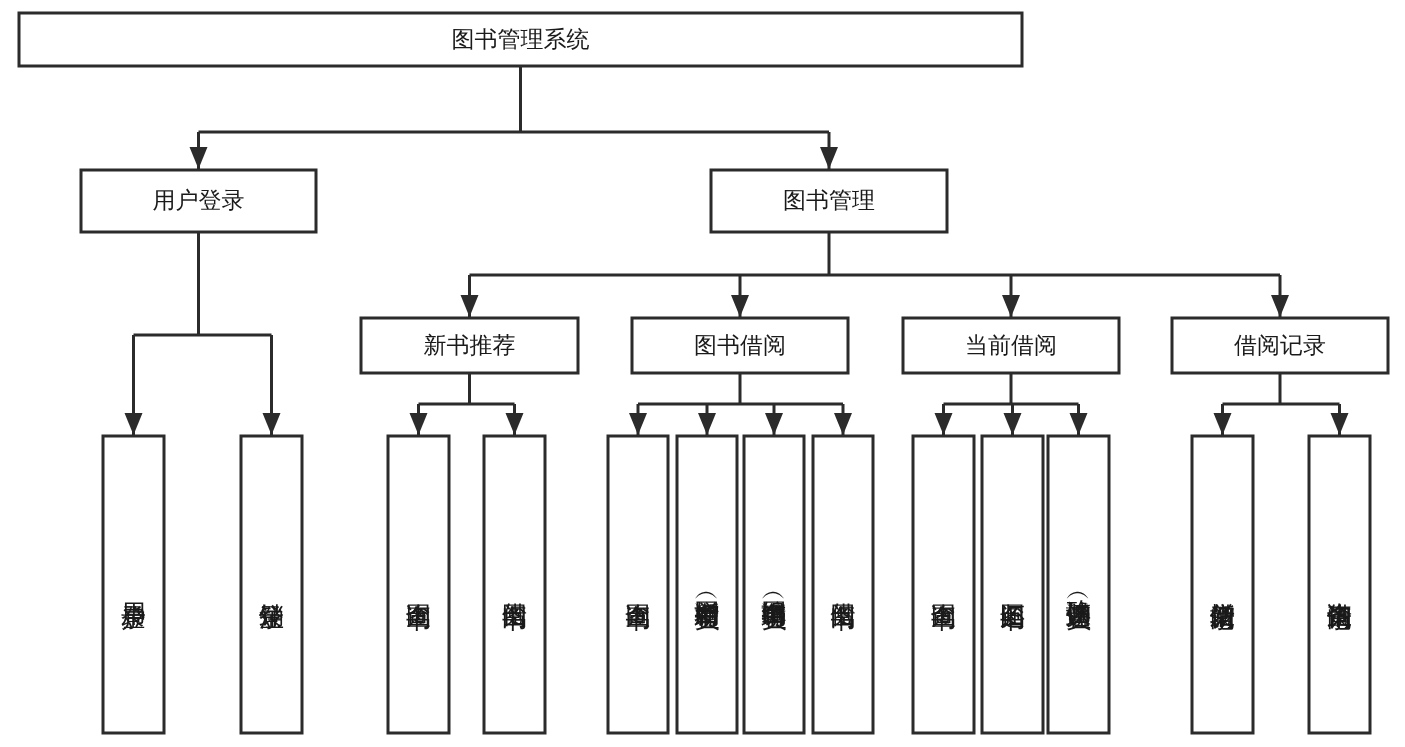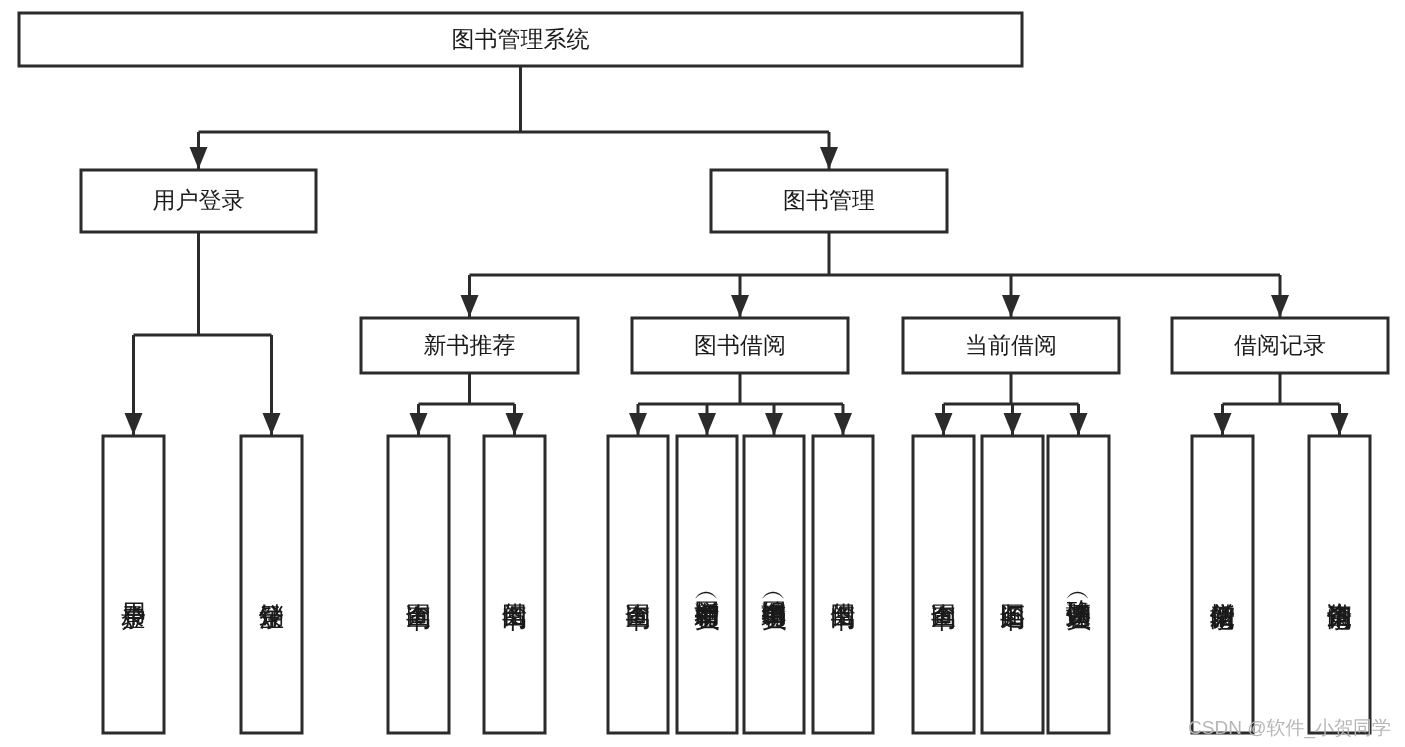--- a/index.html
+++ b/index.html
@@ -170,14 +170,13 @@
       <div class="vlabel" style="left: 677px; top: 436px; width: 60px; height: 297px;">新增图书（管理员）</div>
       <div class="vlabel" style="left: 744px; top: 436px; width: 60px; height: 297px;">编辑图书（管理员）</div>
       <div class="vlabel" style="left: 813px; top: 436px; width: 60px; height: 297px;">借阅图书</div>
       <div class="vlabel" style="left: 913px; top: 436px; width: 61px; height: 297px;">查询图书</div>
       <div class="vlabel" style="left: 982px; top: 436px; width: 61px; height: 297px;">归还图书</div>
       <div class="vlabel" style="left: 1048px; top: 436px; width: 61px; height: 297px;">确认归还（管理员）</div>
       <div class="vlabel" style="left: 1192px; top: 436px; width: 61px; height: 297px;">新增借阅记录</div>
       <div class="vlabel" style="left: 1309px; top: 436px; width: 61px; height: 297px;">查询借阅记录</div>
     </div>
 
-  <div class="watermark">CSDN @软件_小贺同学</div>
 </div>
 
 </body></html>

